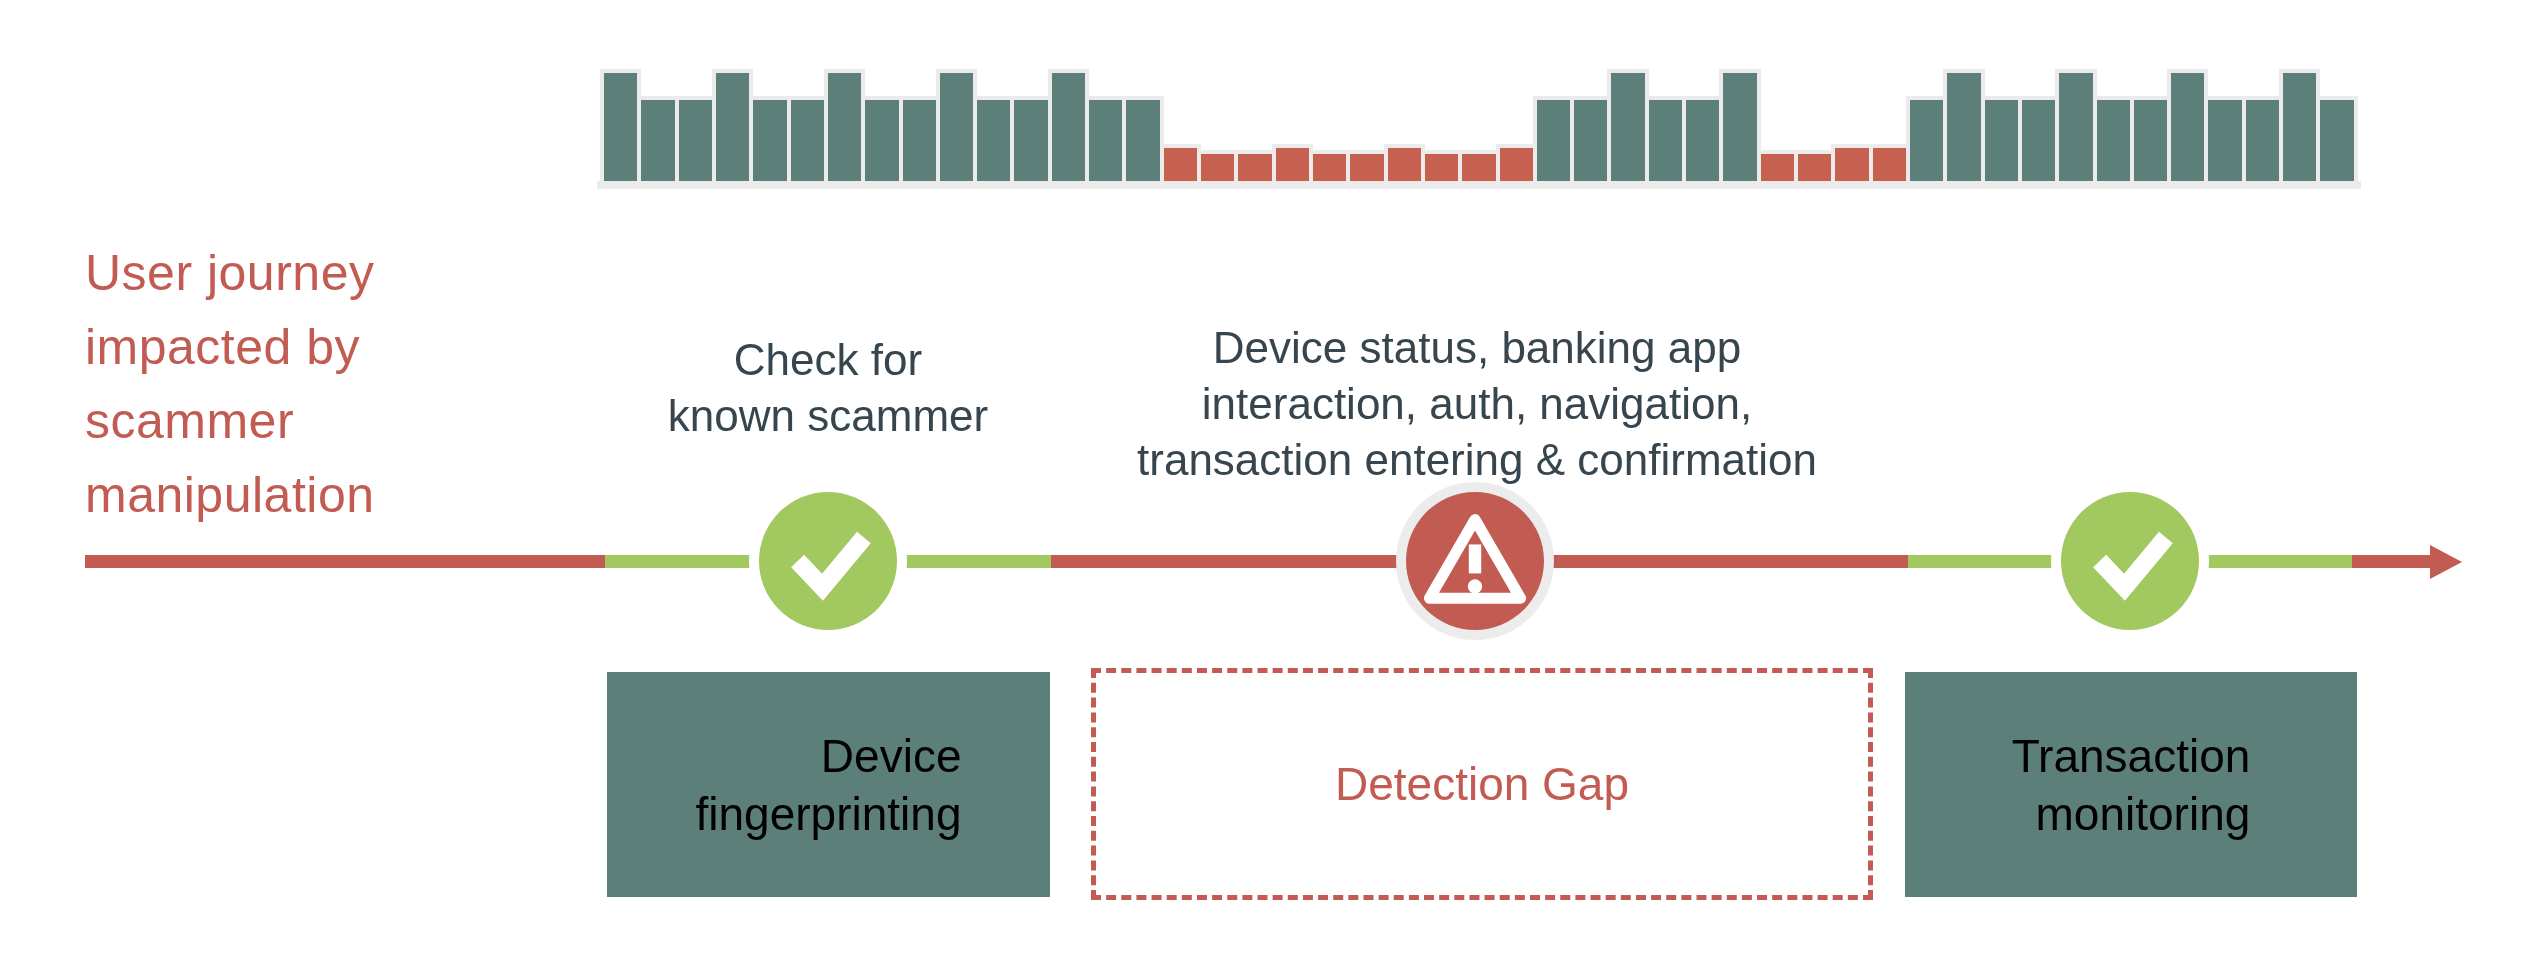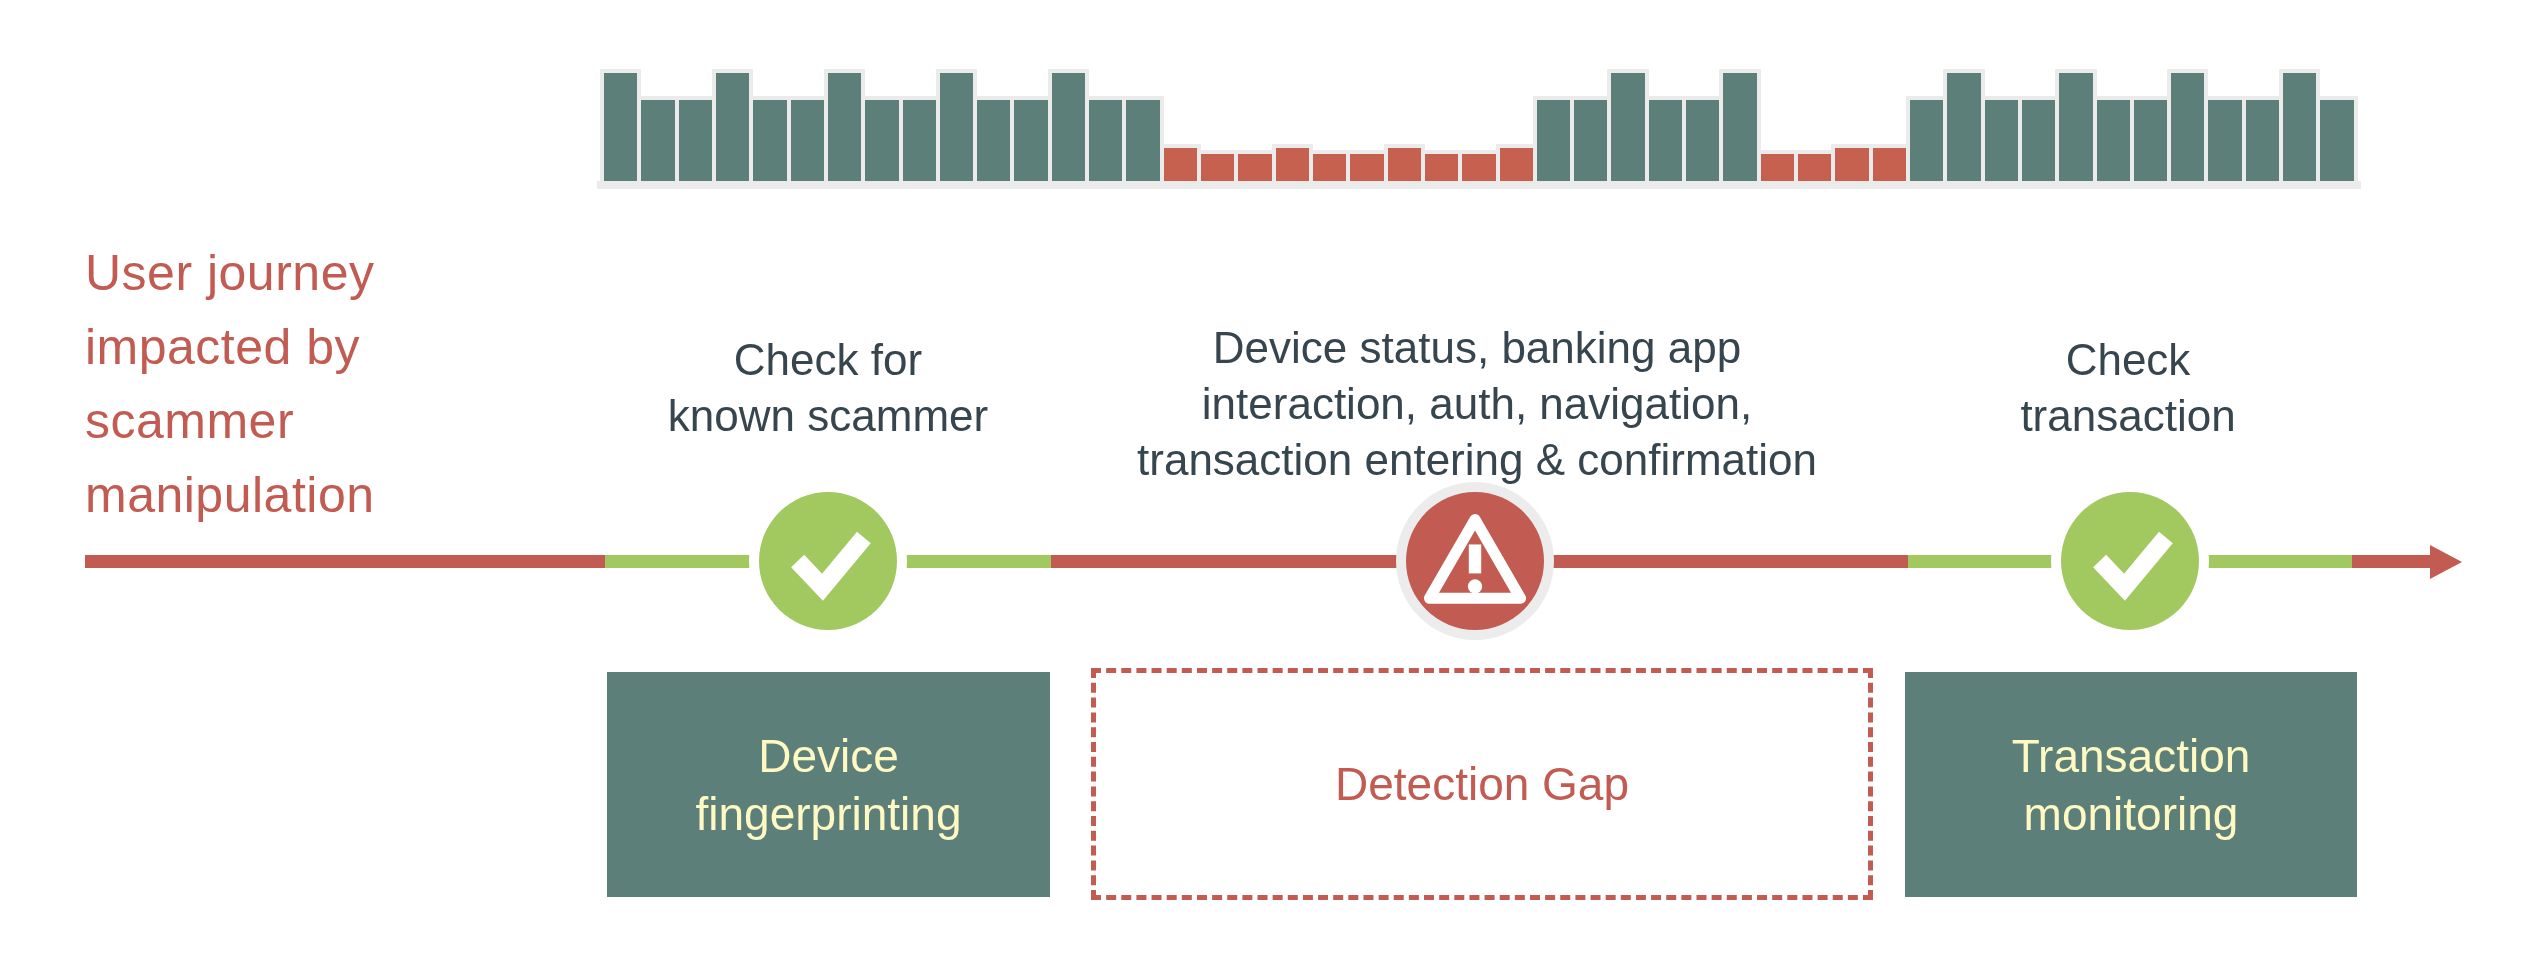--- a/index.html
+++ b/index.html
@@ -60,21 +60,21 @@
   .cp-circle.c2{left:1406px;}
   .cp-circle.c3{left:2061px;}
   .cp-circle svg{width:100%;height:100%;display:block;}
 
   
   .box{
     position:absolute;top:672px;height:225px;
     display:flex;align-items:center;justify-content:center;
     text-align:center;font-size:46px;line-height:58px;
   }
-  .box.solid{background:var(--teal);color:#fef9c3;}
+  .box.solid{background:var(--teal);color:#000000;text-align:right;}
   .box.b1{left:607px;width:443px;}
   .box.b3{left:1905px;width:452px;}
   .box.dashed{
     left:1091px;width:772px;top:668px;height:222px;
     border:5px dashed var(--coral);color:var(--coral);
     background:#ffffff;
   }
 </style>
 </head>
 <body>
@@ -135,22 +135,20 @@
   <div class="title pre">User journey
 impacted by
 scammer
 manipulation</div>
 
   <div class="cp-label l1 pre">Check for
 known scammer</div>
   <div class="cp-label l2 pre">Device status, banking app
 interaction, auth, navigation,
 transaction entering &amp; confirmation</div>
-  <div class="cp-label l3 pre">Check
-transaction</div>
 
   <div id="timeline">
       <div class="tl-seg" style="left: 85px; width: 520px; background: var(--coral);"></div>
       <div class="tl-seg" style="left: 605px; width: 446px; background: var(--green);"></div>
       <div class="tl-seg" style="left: 1051px; width: 857px; background: var(--coral);"></div>
       <div class="tl-seg" style="left: 1908px; width: 444px; background: var(--green);"></div>
       <div class="tl-seg" style="left: 2352px; width: 80px; background: var(--coral);"></div>
     </div>
   <div class="arrow-head"></div>
 

